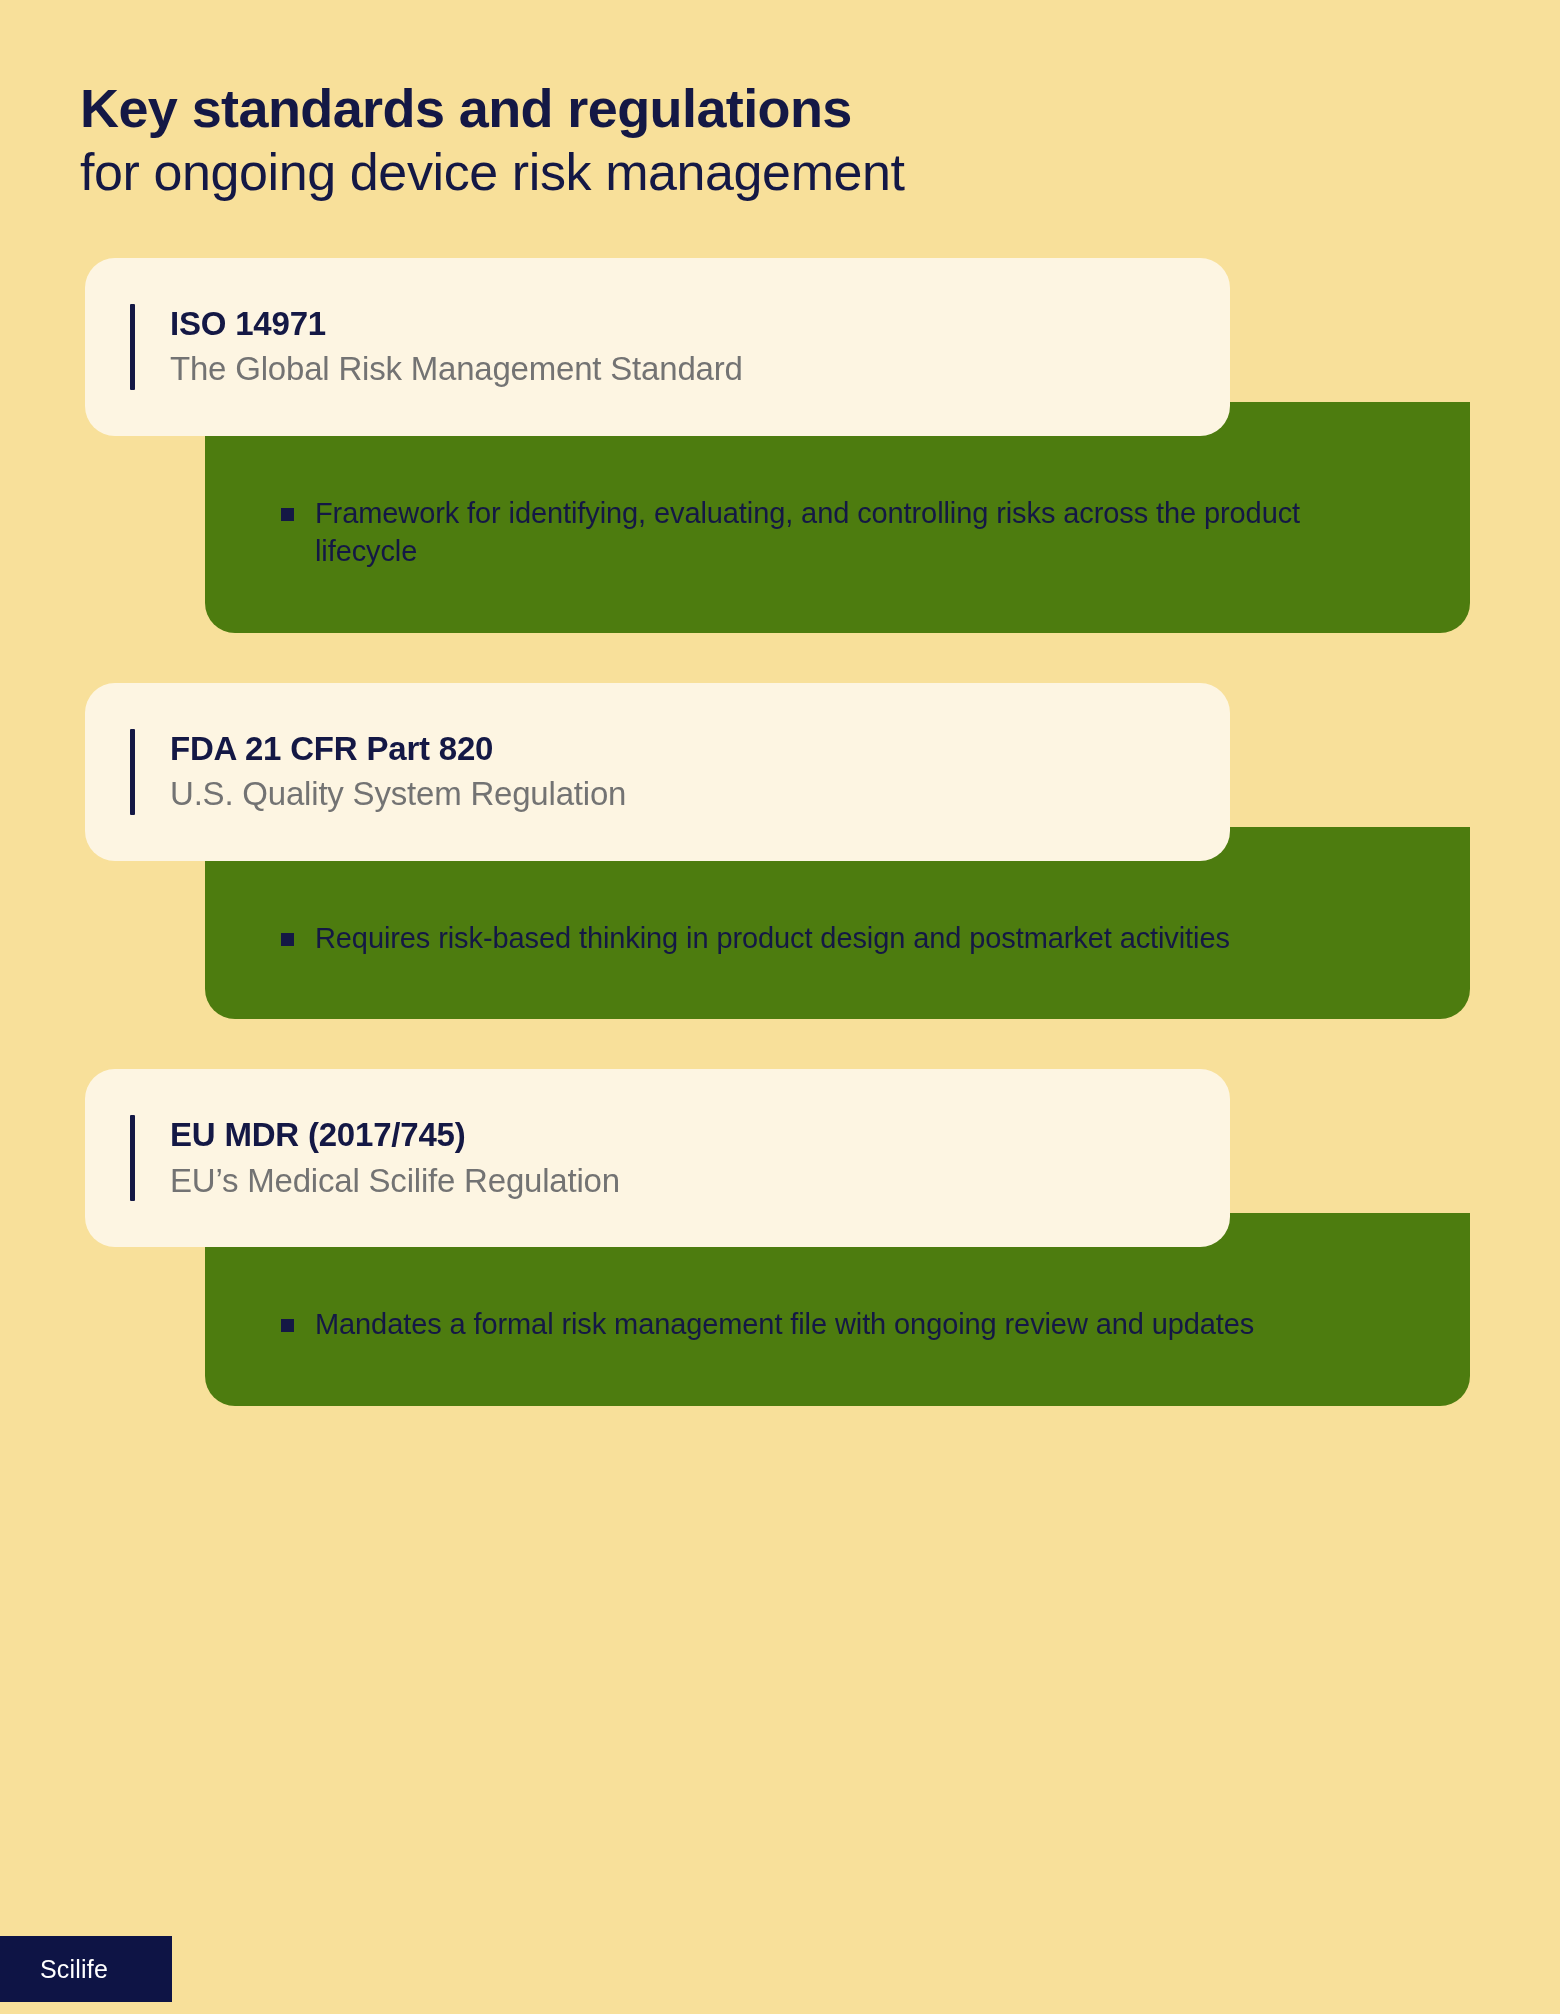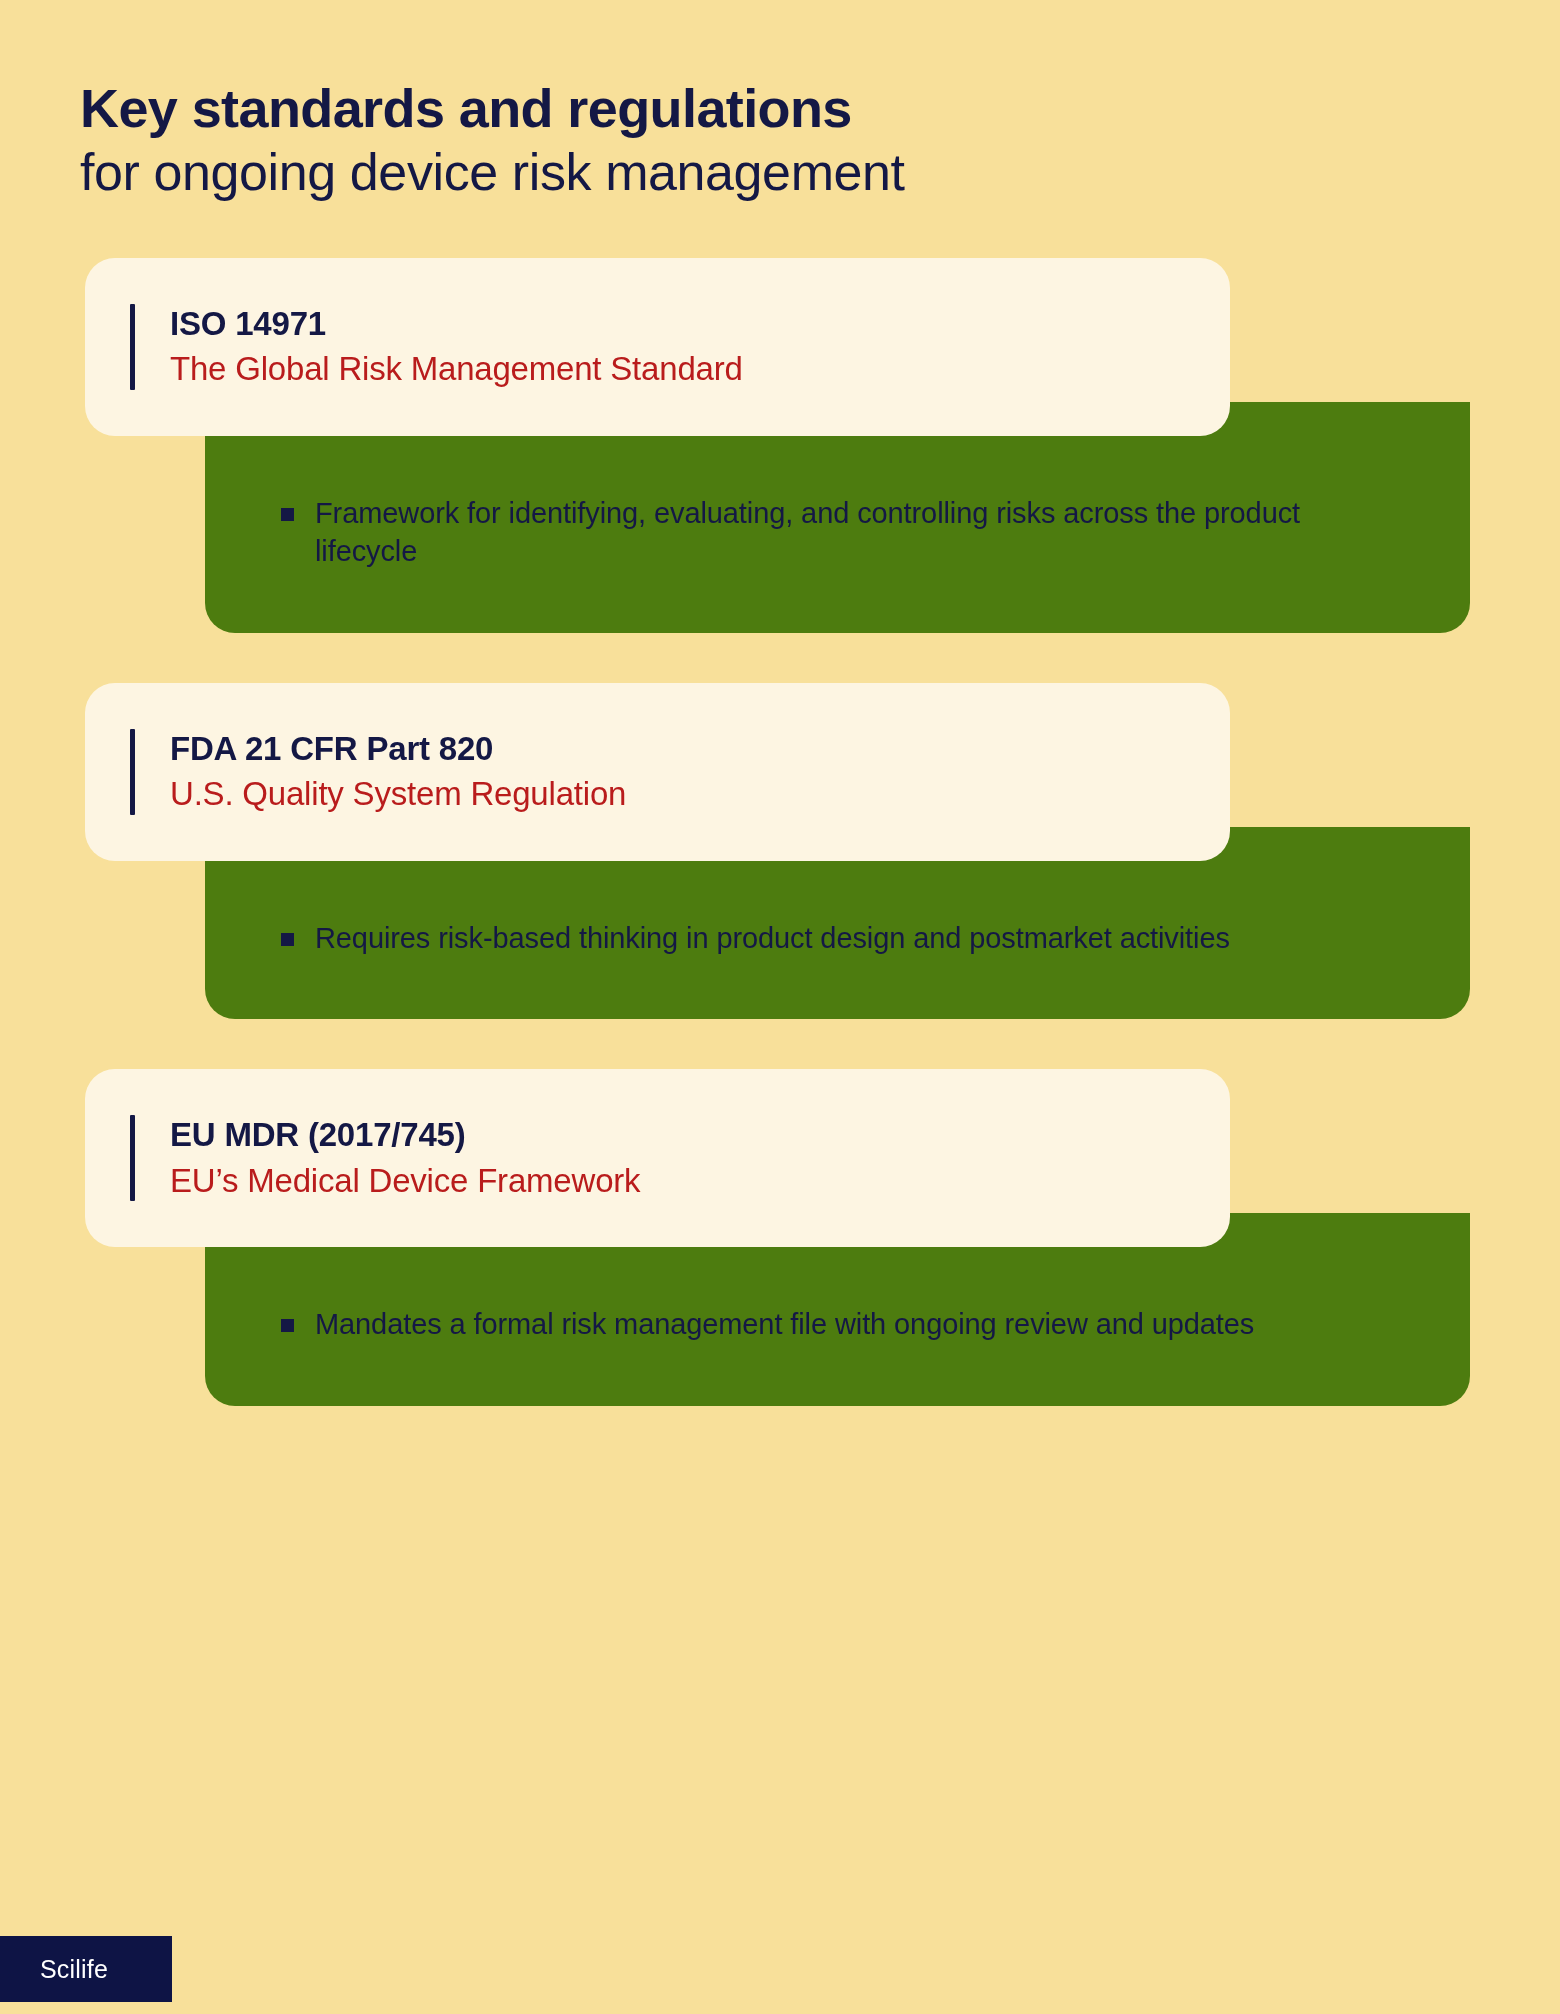--- a/index.html
+++ b/index.html
@@ -88,21 +88,21 @@
     letter-spacing: -0.2px;
     margin: 0;
     color: #141845;
   }
   .card-subtitle {
     font-size: 33px;
     font-weight: 400;
     line-height: 1.26;
     letter-spacing: -0.2px;
     margin: 4px 0 0 0;
-    color: #b91c1c;
+    color: #737373;
   }
 
   .card-body {
     position: relative;
     margin-left: 205px;
     margin-top: -34px;
     width: 1265px;
     box-sizing: border-box;
     background: #4d7c0f;
     border-radius: 0 0 30px 30px;
@@ -188,21 +188,21 @@
           <span class="bullet-marker"></span>
           <p class="bullet-text">Requires risk-based thinking in product design and postmarket activities</p>
         </div>
       </div>
     </div>
 
     <div class="card">
       <div class="card-head">
         <span class="head-bar"></span>
         <p class="card-title">EU MDR (2017/745)</p>
-        <p class="card-subtitle">EU’s Medical Device Framework</p>
+        <p class="card-subtitle">EU’s Medical Scilife Regulation</p>
       </div>
       <div class="card-body">
         <div class="bullet-row">
           <span class="bullet-marker"></span>
           <p class="bullet-text">Mandates a formal risk management file with ongoing review and updates</p>
         </div>
       </div>
     </div>
 
   </div>

